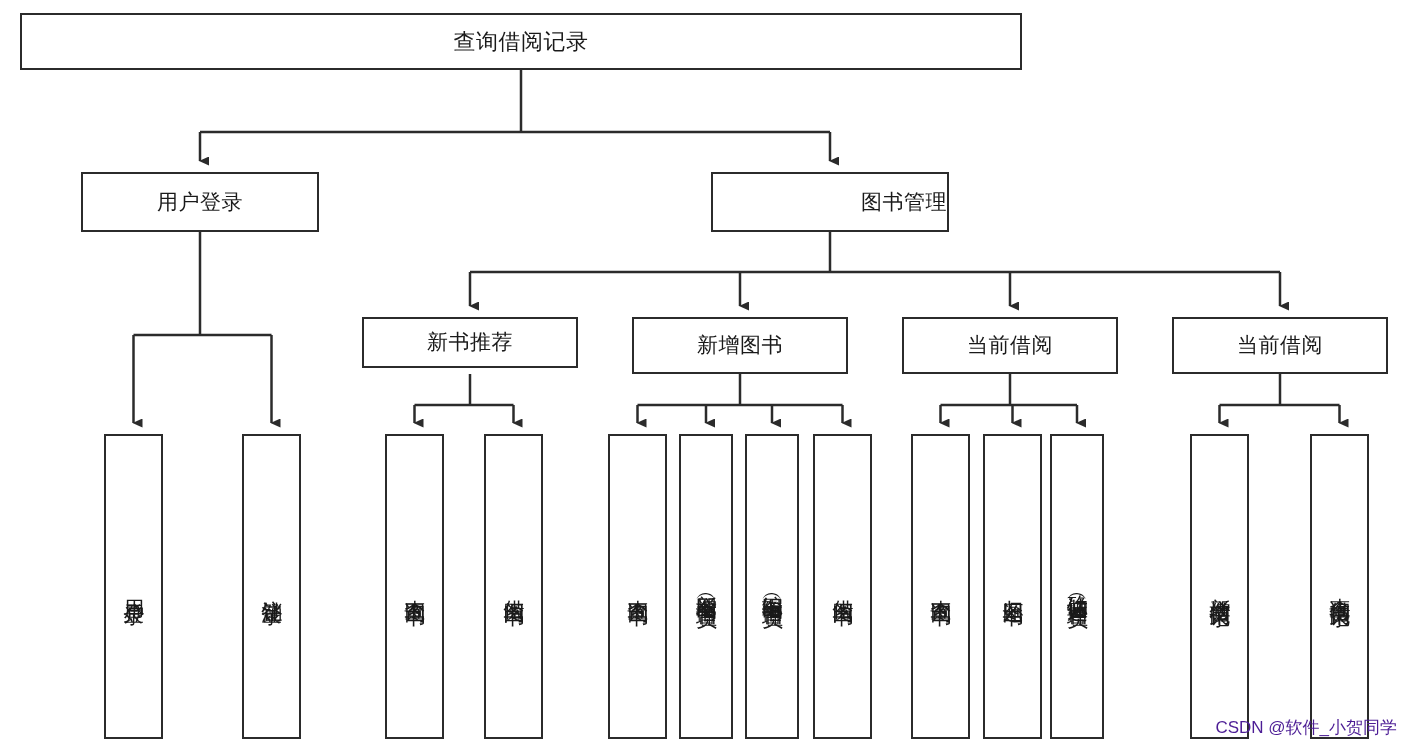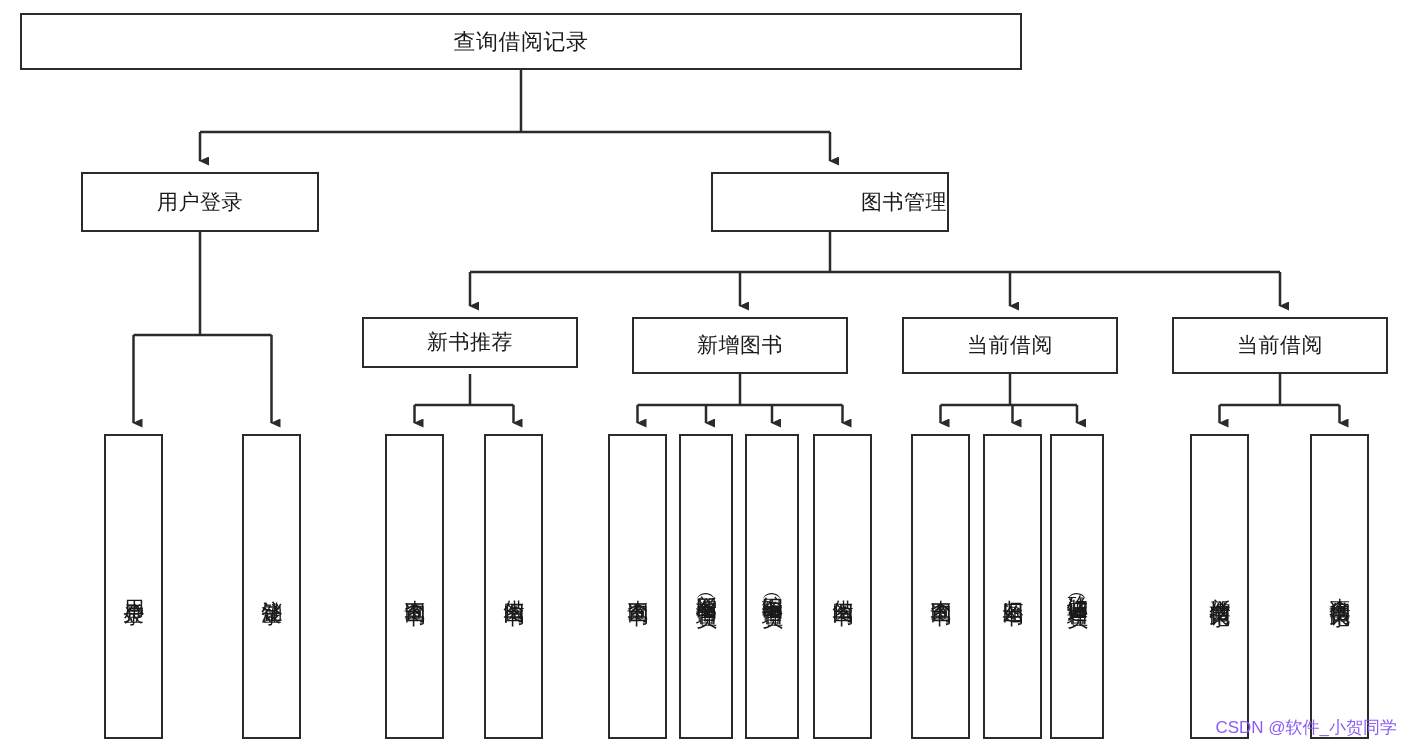--- a/index.html
+++ b/index.html
@@ -61,21 +61,21 @@
     font-size: 21px;
     line-height: 1.28;
     letter-spacing: 2px;
     max-height: 96%;
   }
   #watermark {
     position: absolute;
     right: 8px;
     bottom: 8px;
     font-size: 17px;
-    color: #8b5cf6;
+    color: #4c1d95;
     z-index: 5;
     user-select: none;
     white-space: nowrap;
   }
 </style>
 </head>
 <body>
 
 <div id="diagram-root">
 

